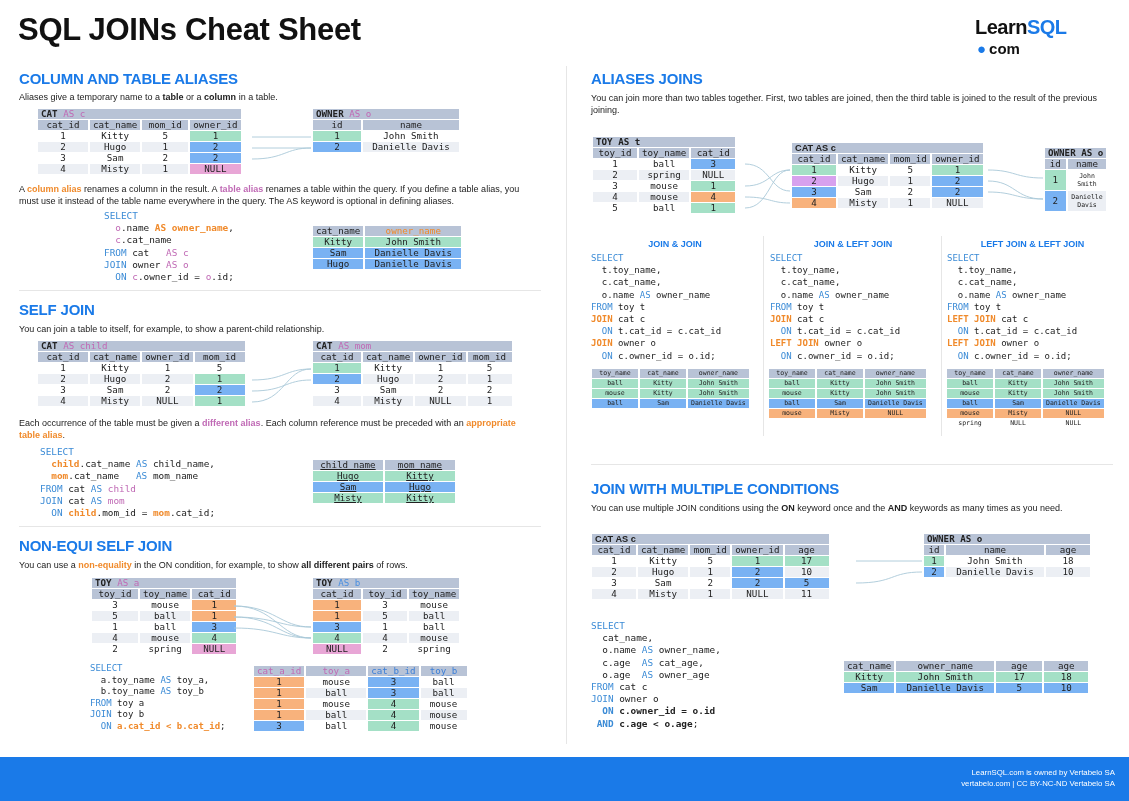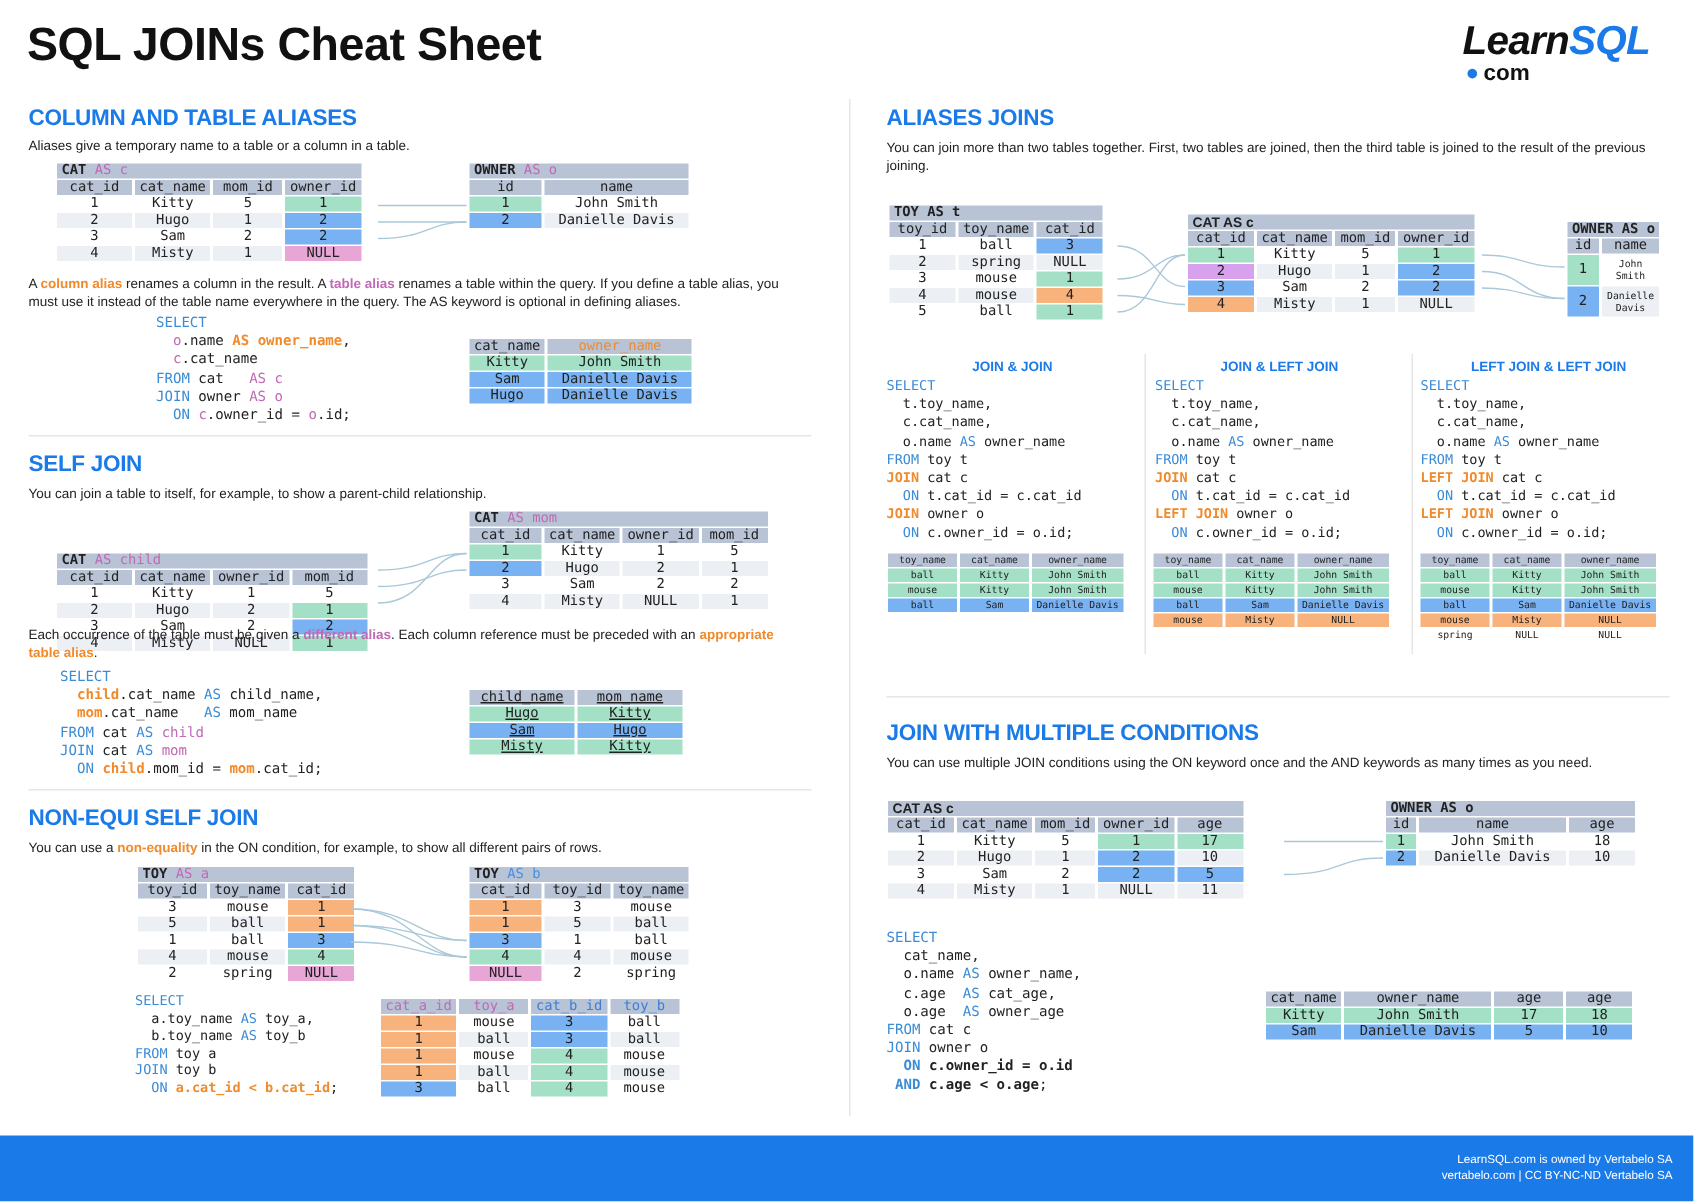--- a/index.html
+++ b/index.html
@@ -1,29 +1,29 @@
 <!DOCTYPE html>
 <html><head>
 <meta charset="utf-8">
 <style>
   * { box-sizing: border-box; margin: 0; padding: 0; }
   html, body { width: 1129px; height: 801px; overflow: hidden; background: #ffffff; }
   body { position: relative; font-family: "Liberation Sans", sans-serif; color: #222; }
   .abs { position: absolute; }
   .title { left: 18px; top: 12px; font-size: 31px; font-weight: bold; color: #111; letter-spacing: -0.3px; }
   .logo { left: 975px; top: 12px; width: 145px; }
-  .logo-main { font-size: 27px; font-weight: bold; color: #111; letter-spacing: -0.5px; line-height: 30px; font-style: italic; }
+  .logo-main { font-size: 20px; font-weight: bold; color: #111; letter-spacing: -0.5px; line-height: 30px; }
   .logo-main .sql { color: #1a7ae8; }
   .logo-sub { font-size: 15px; font-weight: bold; color: #111; line-height: 14px; margin-left: 2px; }
   .logo-sub .dot { color: #1a7ae8; font-size: 15px; margin-right: 3px; }
   .vsep { left: 566px; top: 66px; width: 1px; height: 678px; background: #e6e6e6; }
   .hsep { height: 1px; background: #e6e6e6; }
   .h2 { font-size: 15px; font-weight: bold; color: #1a7ae8; letter-spacing: -0.2px; }
   .desc { font-size: 9px; color: #222; line-height: 12px; }
-  .desc b { font-weight: normal; }
+  .desc b { font-weight: bold; }
   .hl-orange { color: #f08a2b; font-weight: bold; }
   .hl-pink { color: #c06ab5; font-weight: bold; }
   table.t { border-collapse: separate; border-spacing: 2px 1px; font-family: "DejaVu Sans Mono", monospace; font-size: 9.2px; color: #222; }
   table.t td { text-align: center; height: 10px; line-height: 10px; padding: 0 3px; background: #eceff4; white-space: nowrap; }
   table.t tr.odd td { background: #ffffff; }
   table.t tr.hdr td { background: #b8c3d6; }
   table.t tr.cap td { background: #b8c3d6; text-align: left; font-weight: bold; font-family: "DejaVu Sans Mono", monospace; }
   table.t td.g { background: #a4e0c6 !important; }
   table.t td.b { background: #79b2f3 !important; }
   table.t td.p { background: #e8a6d6 !important; }
@@ -159,21 +159,21 @@
         <td class="b">Danielle Davis</td>
       </tr>
 </tbody>
   </table>
 
 <div class="abs hsep" style="left:19px;top:290px;width:522px;"></div>
 
 <div class="abs h2" style="left:19px;top:301px;">SELF JOIN</div>
 <div class="abs desc" style="left:19px;top:323px;">You can join a table to itself, for example, to show a parent-child relationship.</div>
 
-<table class="abs t" style="left:36px;top:340px;margin-top:28px;">
+<table class="abs t" style="left:36px;top:340px;">
   <tbody>
       <tr class="cap">
         <td colspan="4"><span>CAT</span> <span class="alias">AS child</span></td>
       </tr>
   <tr class="hdr">
         <td style="width:50px">cat_id</td>
         <td style="width:50px">cat_name</td>
         <td style="width:46px">owner_id</td>
         <td style="width:50px">mom_id</td>
       </tr>
@@ -373,21 +373,21 @@
   a.toy_name <span class="kw">AS</span> toy_a,
   b.toy_name <span class="kw">AS</span> toy_b
 <span class="kw">FROM</span> toy a
 <span class="kw">JOIN</span> toy b
   <span class="kw">ON</span> <span class="alo">a.cat_id &lt; b.cat_id</span>;</div>
 
 <table class="abs t" style="left:252px;top:665px;">
   <tbody>
       <tr class="hdr">
         <td class="hdr-pink" style="width:46px">cat_a_id</td>
-        <td class="hdr-pink" style="width:46px">toy_a</td>
+        <td class="hdr-pink" style="width:60px">toy_a</td>
         <td class="hdr-blue" style="width:46px">cat_b_id</td>
         <td class="hdr-blue" style="width:46px">toy_b</td>
       </tr>
   <tr class="odd">
         <td class="o">1</td>
         <td>mouse</td>
         <td class="b">3</td>
         <td>ball</td>
       </tr>
   <tr>

